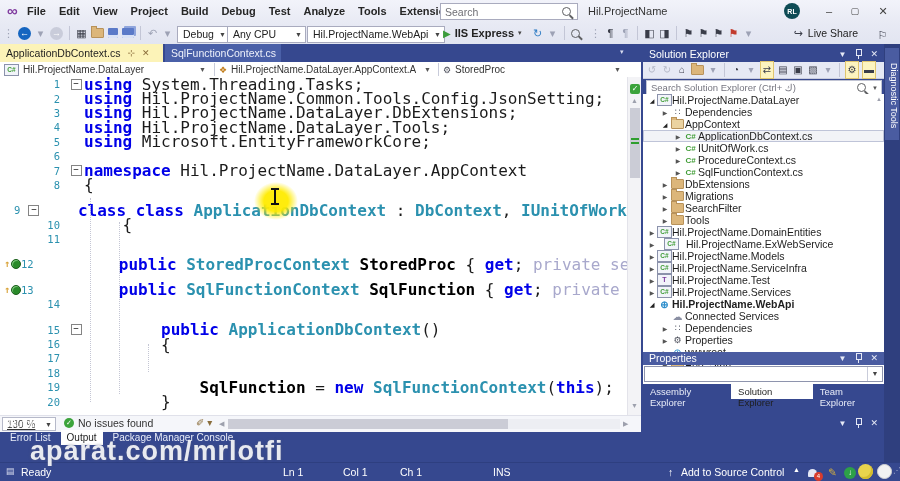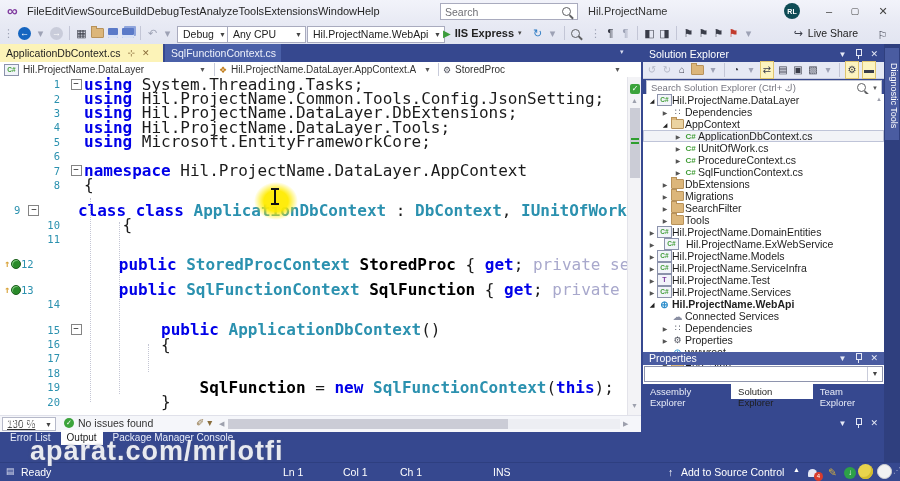--- a/index.html
+++ b/index.html
@@ -1,21 +1,21 @@
 <!DOCTYPE html>
 <html><head>
 <meta charset="utf-8">
 <style>
   html,body{margin:0;padding:0;background:#222;}
   #app{position:relative;width:900px;height:481px;overflow:hidden;background:#36488F;
        font-family:"Liberation Sans",sans-serif;-webkit-font-smoothing:antialiased;cursor:default;}
   
   #titlebar{position:absolute;left:0;top:0;width:900px;height:23px;background:linear-gradient(#F2F3FA,#E8EAF4);}
   #vslogo{position:absolute;left:7px;top:2px;font-size:15px;font-weight:bold;color:#7F3A9E;}
-  #menus{position:absolute;left:27px;top:5px;display:flex;font-size:11px;color:#262626;}
+  #menus{position:absolute;left:27px;top:5px;display:flex;gap:13px;font-size:11px;color:#262626;font-weight:bold;}
   .menu-item{white-space:nowrap;}
   #tb-search{position:absolute;left:440px;top:3px;width:136px;height:15px;background:#fff;border:1px solid #A9ABBE;display:flex;align-items:center;}
   #tb-search .ph{flex:1;font-size:10.5px;color:#6F6F74;padding-left:4px;}
   .mag{width:7px;height:7px;border:1.5px solid #5F6063;border-radius:50%;position:relative;display:inline-block;margin-right:6px;}
   .mag:after{content:"";position:absolute;width:5px;height:1.5px;background:#5F6063;transform:rotate(45deg);right:-4px;bottom:-2px;}
   #win-title{position:absolute;left:588px;top:5px;font-size:11px;color:#333;}
   #avatar{position:absolute;right:100px;top:3px;width:16px;height:16px;border-radius:50%;background:#0E4B55;color:#fff;font-size:7px;font-weight:bold;display:flex;align-items:center;justify-content:center;}
   .winbtn{position:absolute;top:2px;width:18px;height:18px;font-size:11px;color:#444;display:flex;align-items:center;justify-content:center;}
   
   #toolbar{position:absolute;left:0;top:23px;width:900px;height:21px;background:linear-gradient(#E8EAF4,#E2E5F1);border-bottom:1px solid #36488F;}
@@ -146,21 +146,21 @@
 <body>
 
 <div id="app">
 
   <div id="titlebar">
     <span id="vslogo">∞</span>
     <div id="menus">
         <span class="menu-item">File</span>
         <span class="menu-item">Edit</span>
         <span class="menu-item">View</span>
-        <span class="menu-item">Source</span>
+        <span class="menu-item">Project</span>
         <span class="menu-item">Build</span>
         <span class="menu-item">Debug</span>
         <span class="menu-item">Test</span>
         <span class="menu-item">Analyze</span>
         <span class="menu-item">Tools</span>
         <span class="menu-item">Extensions</span>
         <span class="menu-item">Window</span>
         <span class="menu-item">Help</span>
       </div>
     <div id="tb-search">

